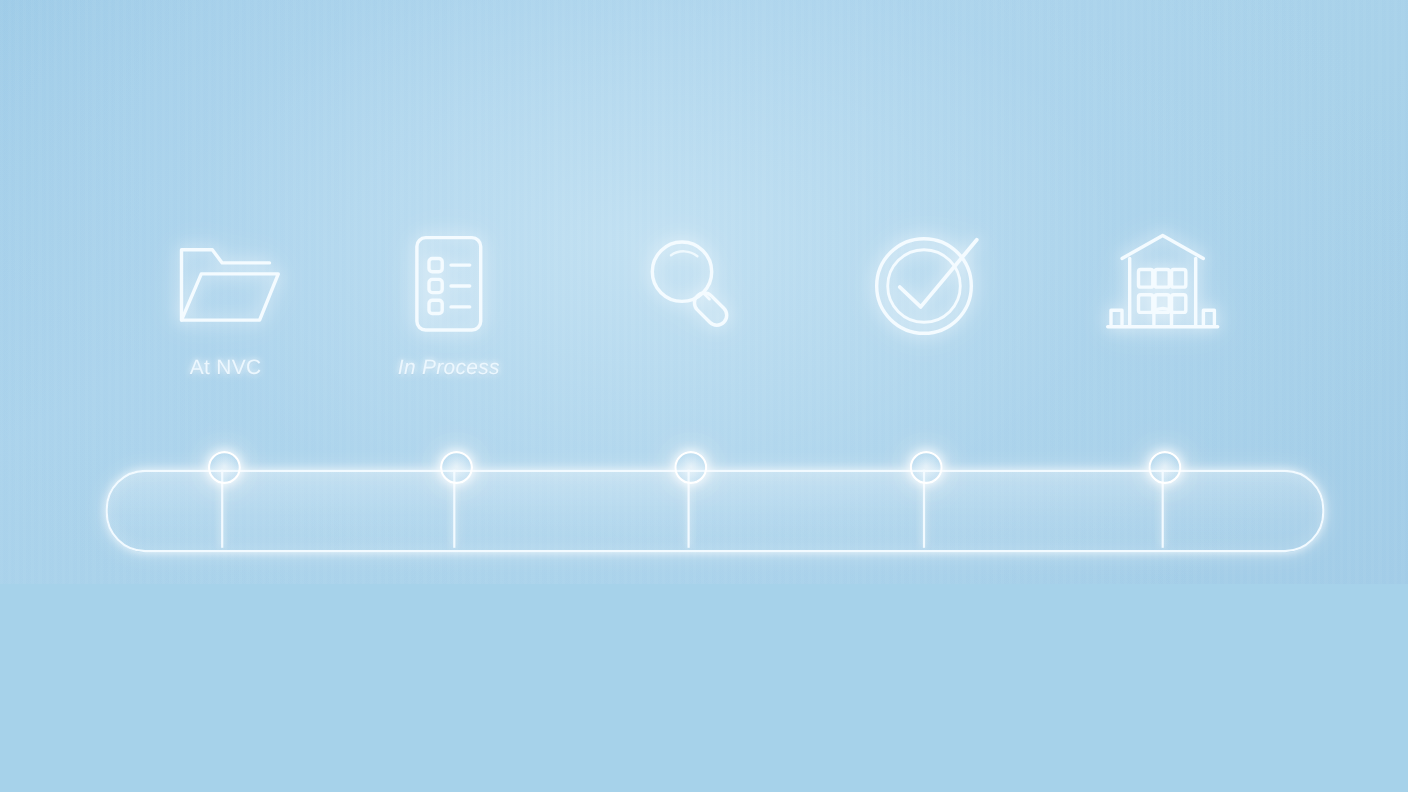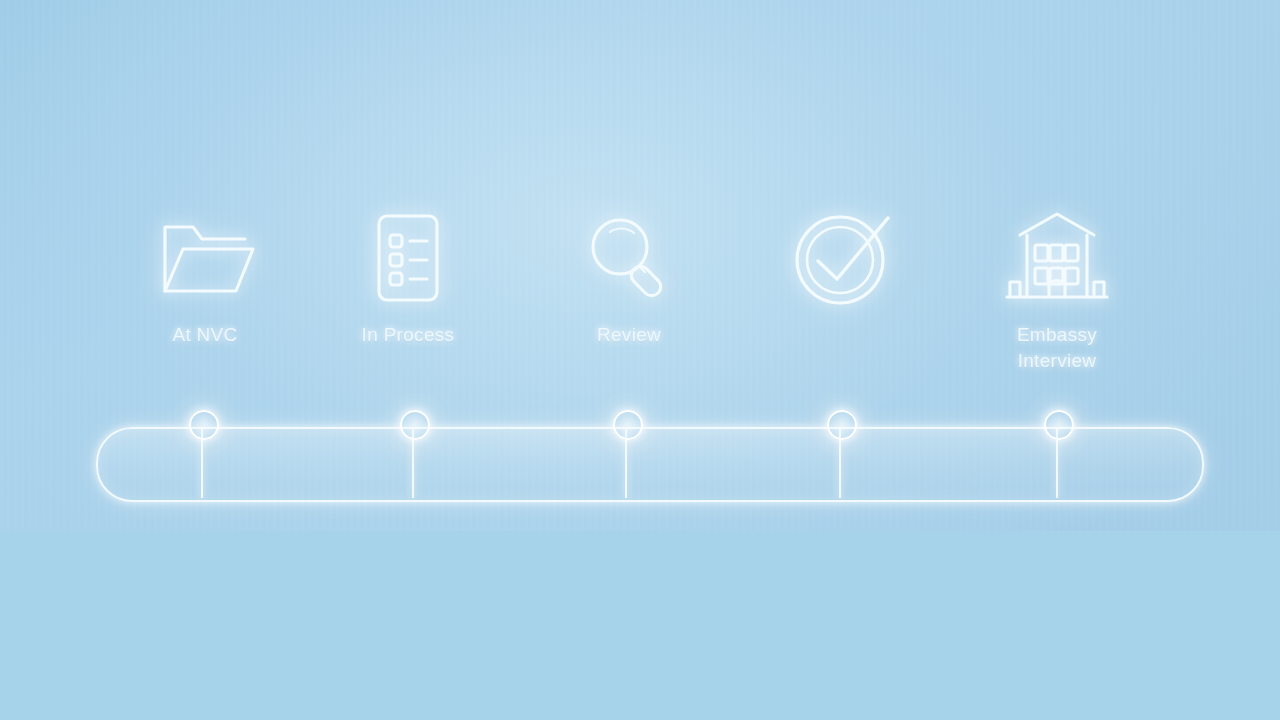--- a/index.html
+++ b/index.html
@@ -132,21 +132,21 @@
   <div class="step" style="left:205px;">
     <div class="step-icon">
       <svg width="96" height="82" viewBox="0 0 96 82">
         <path d="M8 74 L8 10 L36 10 L45 22 L88 22"></path>
         <path d="M8 74 L26 32 L96 32 L79 74 Z"></path>
       </svg>
     </div>
     <div class="step-label">At NVC</div>
   </div>
 
-  <div class="step" style="left:408px;">
+  <div class="step" style="left:408px;font-style:italic;">
     <div class="step-icon">
       <svg width="70" height="92" viewBox="0 0 70 92">
         <rect x="6" y="4" width="58" height="84" rx="8"></rect>
         <rect x="17" y="23" width="12" height="12" rx="3"></rect>
         <rect x="17" y="42" width="12" height="12" rx="3"></rect>
         <rect x="17" y="61" width="12" height="12" rx="3"></rect>
         <path d="M37 29 L54 29"></path>
         <path d="M37 48 L54 48"></path>
         <path d="M37 67 L54 67"></path>
       </svg>
@@ -156,21 +156,20 @@
 
   <div class="step" style="left:629px;">
     <div class="step-icon">
       <svg width="92" height="92" viewBox="0 0 92 92">
         <circle cx="37" cy="35" r="27"></circle>
         <path d="M27 20 A20 20 0 0 1 51 21" style="stroke-width:2.2;opacity:0.85"></path>
         <rect x="54" y="52" width="18" height="34" rx="9" transform="rotate(-45 63 69)"></rect>
         <path d="M56 54 L62 60" style="stroke-width:2.4"></path>
       </svg>
     </div>
-    <div class="step-label">Review</div>
   </div>
 
   <div class="step" style="left:842px;">
     <div class="step-icon">
       <svg width="100" height="100" viewBox="0 0 100 100">
         <circle cx="48" cy="52" r="43"></circle>
         <circle cx="48" cy="52" r="33" style="stroke-width:2.6"></circle>
         <path d="M26 53 L45 71 L96 10" style="stroke-width:3.4"></path>
       </svg>
     </div>
@@ -187,22 +186,20 @@
         <rect x="61" y="34" width="13" height="16" rx="2"></rect>
         <rect x="31" y="57" width="13" height="16" rx="2"></rect>
         <rect x="46" y="57" width="13" height="16" rx="2"></rect>
         <rect x="61" y="57" width="13" height="16" rx="2"></rect>
         <path d="M45 84 L45 72 Q53 67 61 72 L61 84"></path>
         <path d="M6 84 L6 71 L16 71 L16 84"></path>
         <path d="M90 84 L90 71 L100 71 L100 84"></path>
         <path d="M3 86 L103 86"></path>
       </svg>
     </div>
-    <div class="step-label">Embassy
-Interview</div>
   </div>
 
   <div id="timeline"></div>
 
   <div class="divider" style="left:202px;"></div>
   <div class="divider" style="left:413px;"></div>
   <div class="divider" style="left:626px;"></div>
   <div class="divider" style="left:840px;"></div>
   <div class="divider" style="left:1057px;"></div>
 

